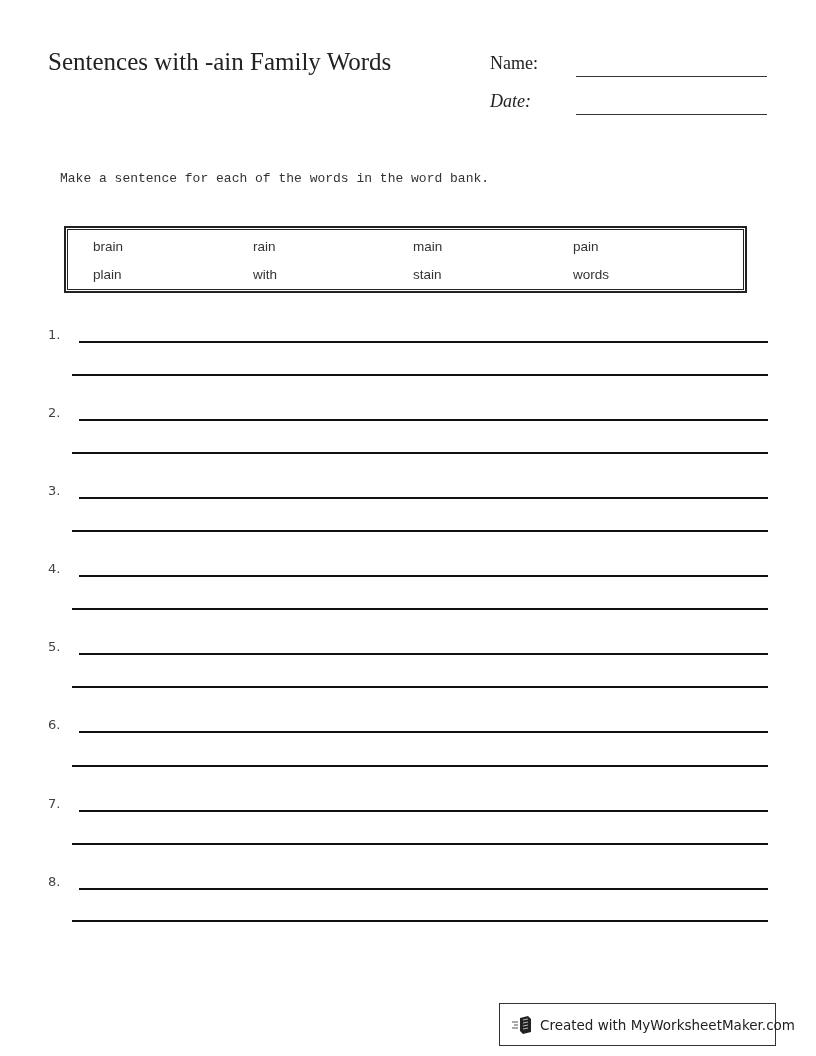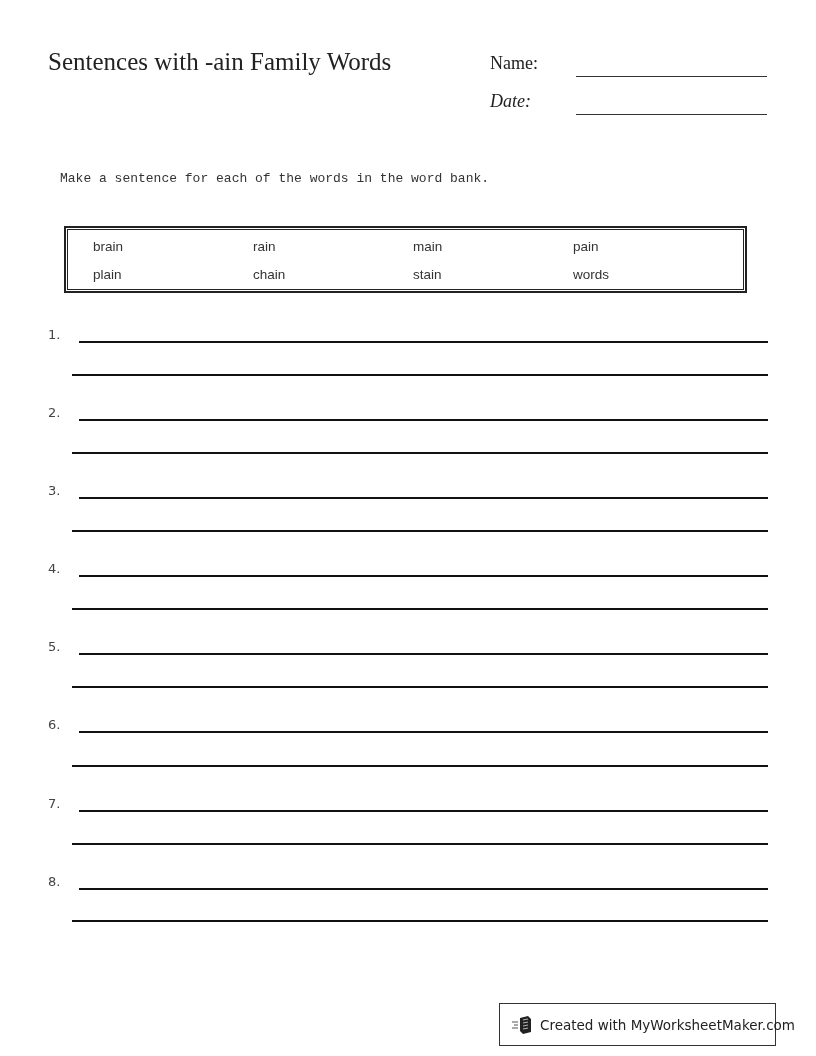--- a/index.html
+++ b/index.html
@@ -32,21 +32,21 @@
 <div class="instructions">Make a sentence for each of the words in the word bank.</div>
 
 <div>
   <div class="wb-outer"></div>
   <div class="wb-mid"></div>
   <span class="word" style="left:93px; top:239px;">brain</span>
   <span class="word" style="left:253px; top:239px;">rain</span>
   <span class="word" style="left:413px; top:239px;">main</span>
   <span class="word" style="left:573px; top:239px;">pain</span>
   <span class="word" style="left:93px; top:267px;">plain</span>
-  <span class="word" style="left:253px; top:267px;">chain</span>
+  <span class="word" style="left:253px; top:267px;">with</span>
   <span class="word" style="left:413px; top:267px;">stain</span>
   <span class="word" style="left:573px; top:267px;">words</span>
 </div>
 
 <div>
   <div>
     <span class="num" style="top:327px;">1.</span>
     <div class="line1" style="top:341px;"></div>
     <div class="line2" style="top:374px;"></div>
   </div>

